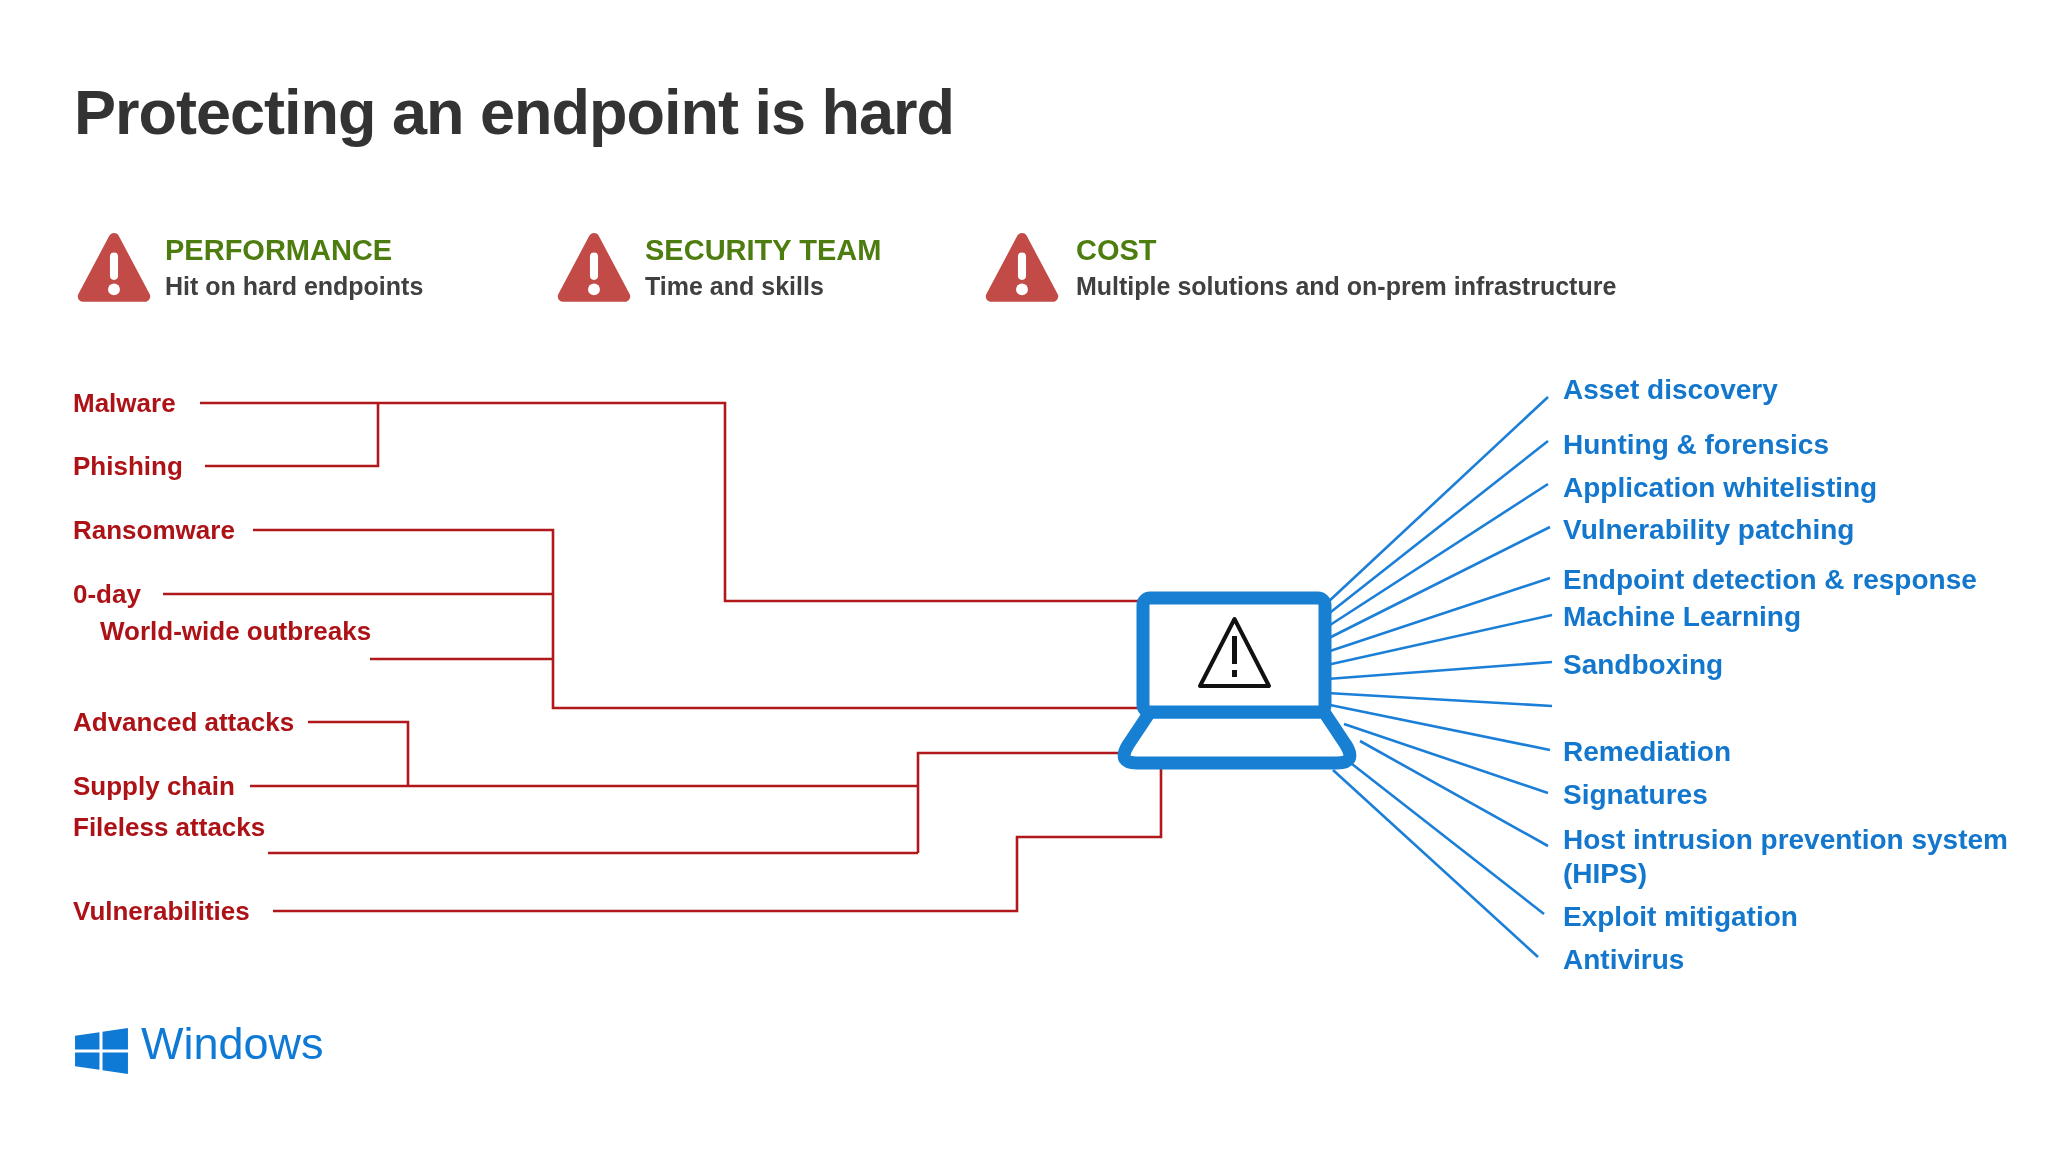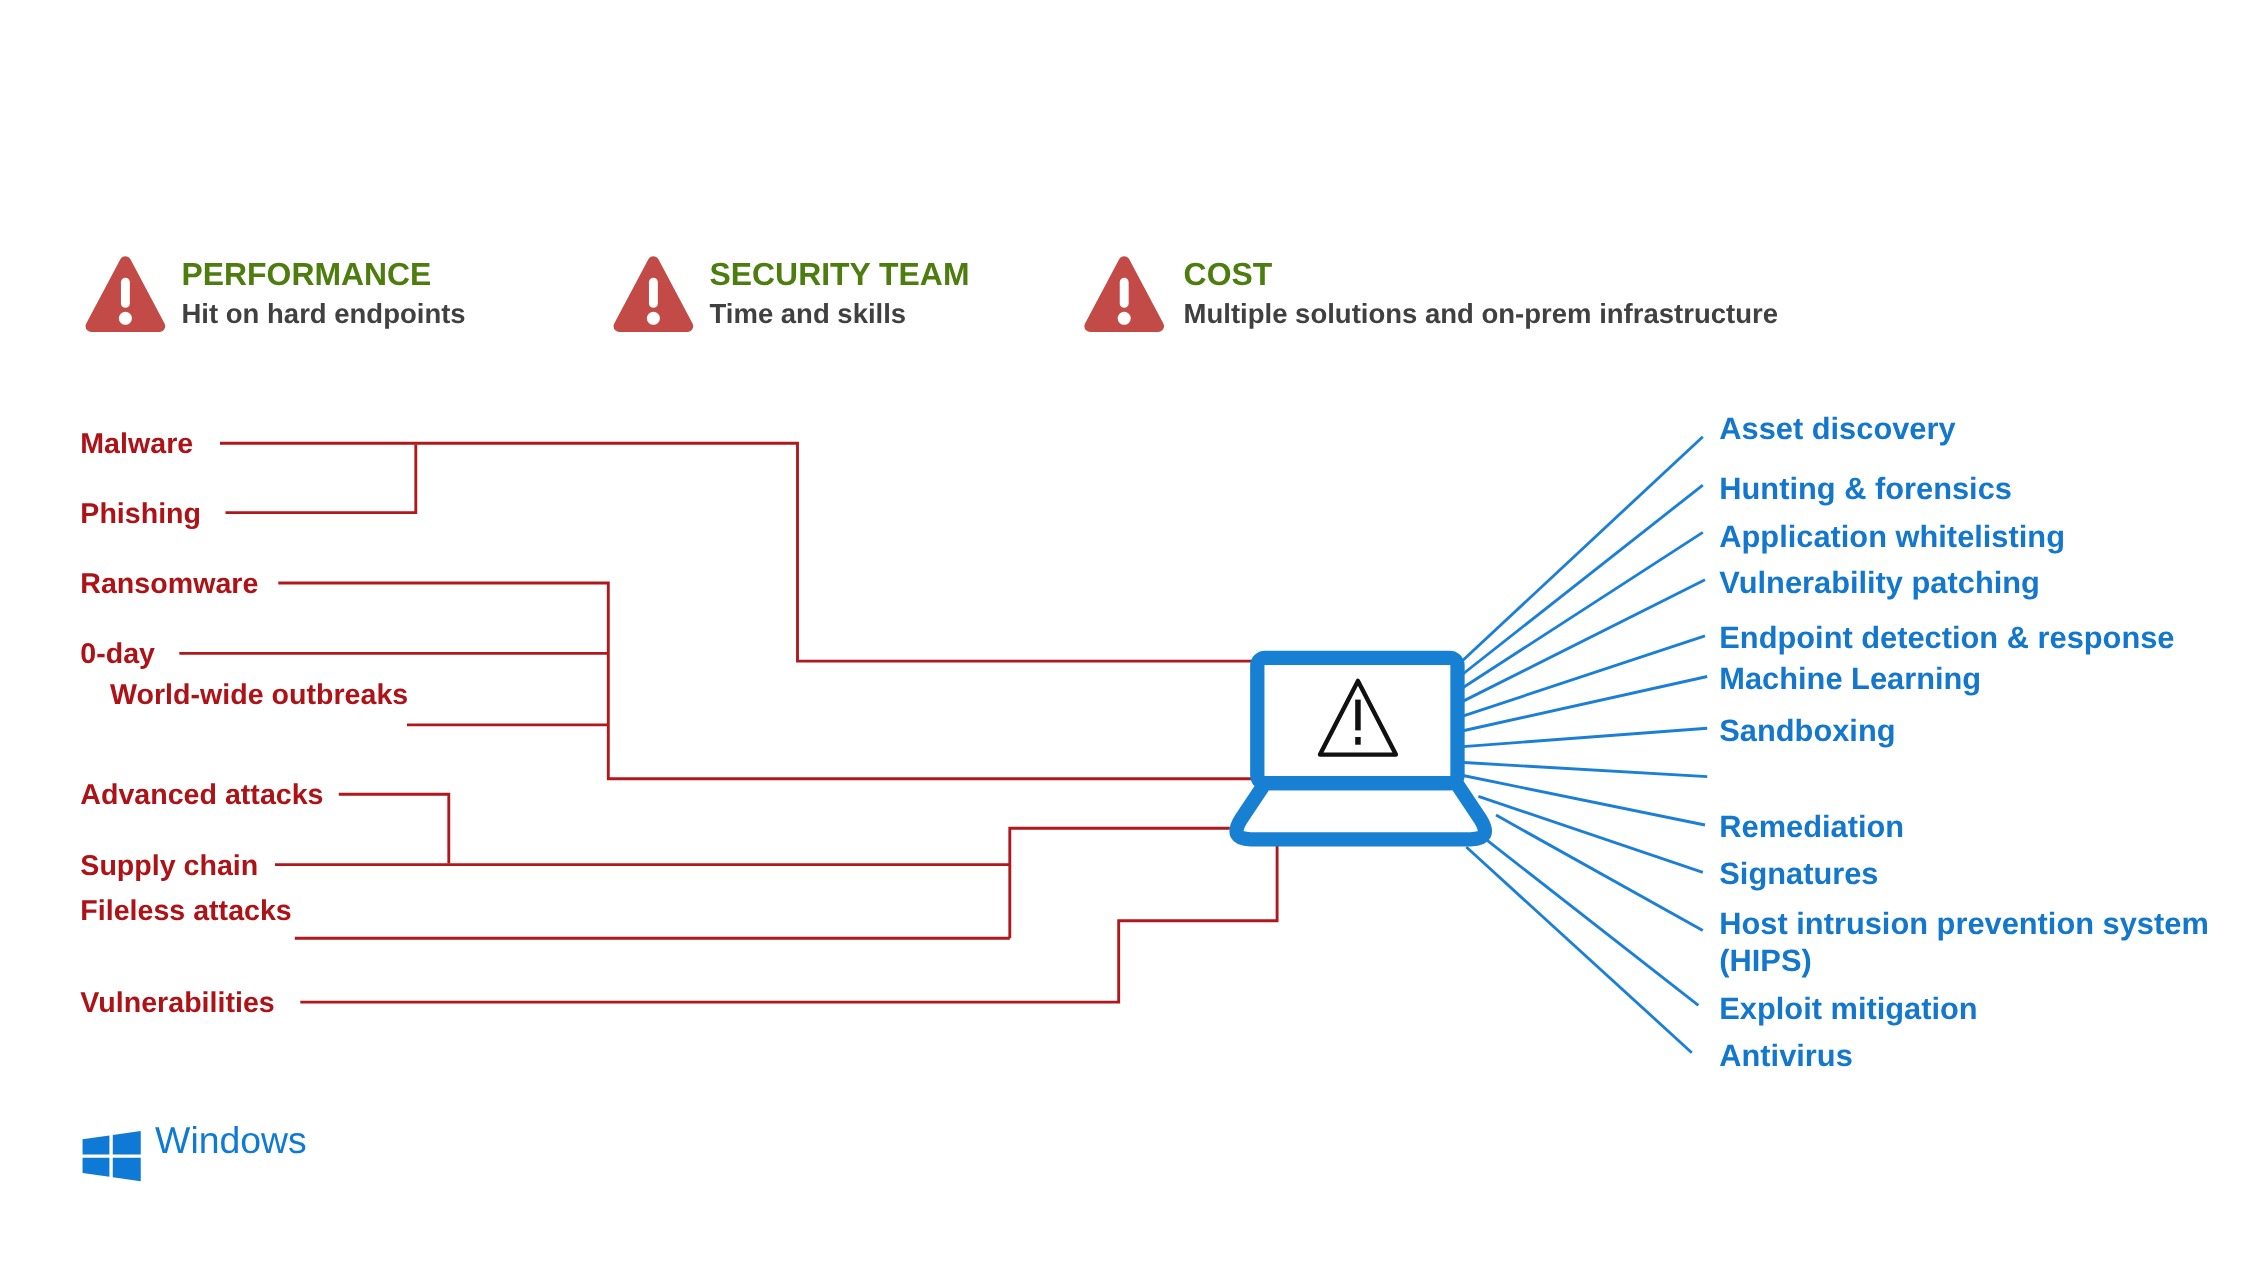--- a/index.html
+++ b/index.html
@@ -25,29 +25,30 @@
   }
   .cap-label{
     position:absolute;left:1563px;font-size:28px;font-weight:700;color:#1277cd;
     line-height:1.2;
   }
   .cap-wrap{width:470px;}
   svg.netmap{position:absolute;left:0;top:0;}
   .win-footer{position:absolute;left:73px;top:1020px;height:60px;}
   .win-flag{position:absolute;left:0;top:2px;}
   .win-text{
-    position:absolute;left:68px;top:-2px;font-size:34px;font-weight:400;color:#0f7ad5;
+    position:absolute;left:68px;top:-2px;font-size:45px;font-weight:400;color:#0f7ad5;
     letter-spacing:0px;white-space:nowrap;
   }
 </style>
 </head>
 <body>
 
 <div id="canvas">
 
+  <div class="page-title">Protecting an endpoint is hard</div>
 
   <div class="challenge" style="left:73px;">
     <svg class="tri" viewBox="0 0 64 64">
       <path d="M32 7 L58 56 H6 Z" fill="#c34b47" stroke="#c34b47" stroke-width="9" stroke-linejoin="round"></path>
       <rect x="28.6" y="19" width="6.8" height="23" rx="3.4" fill="#ffffff"></rect>
       <circle cx="32" cy="50" r="5" fill="#ffffff"></circle>
     </svg>
     <div class="c-title" style="left:92px;">PERFORMANCE</div>
     <div class="c-sub" style="left:92px;">Hit on hard endpoints</div>
   </div>

